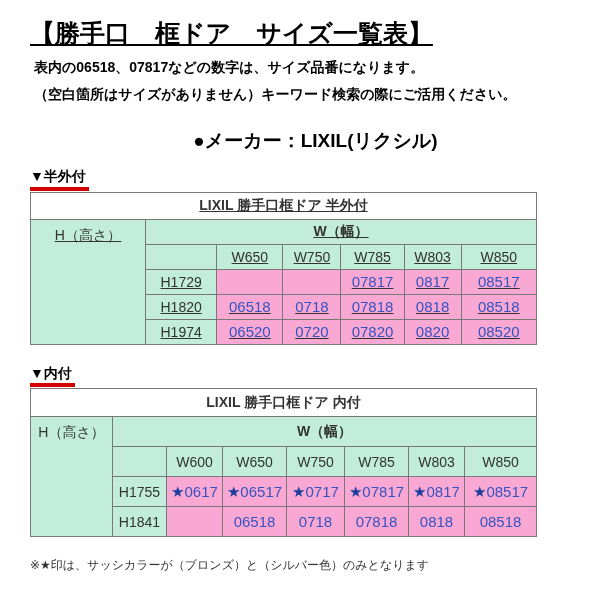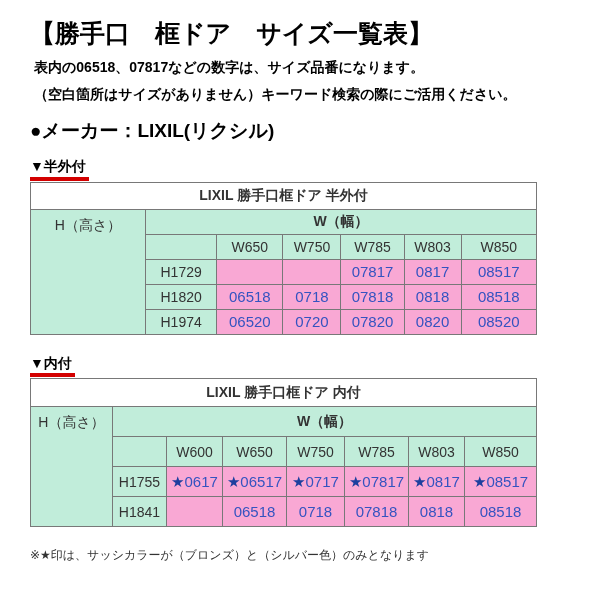--- a/index.html
+++ b/index.html
@@ -15,45 +15,45 @@
   html,body{margin:0;padding:0;}
   body{
     width:601px;height:600px;overflow:hidden;background:#ffffff;
     font-family:"Liberation Sans","DejaVu Sans",sans-serif;
     color:var(--text_dark);
   }
   .page{padding:12px 0 0 30px;}
 
   .title{
     font-size:25px;font-weight:bold;color:var(--title_black);
-    margin:6px 0 11px 0;line-height:1.2;white-space:nowrap;
+    margin:6px 0 11px 0;line-height:1.2;white-space:nowrap;text-decoration:underline;
   }
   .sub{
     font-size:14px;font-weight:bold;color:var(--title_black);
     margin:0 0 9px 4px;line-height:1.25;white-space:nowrap;
   }
   .maker{
     font-size:19px;font-weight:bold;color:var(--title_black);
-    margin:17px 0 15px 0;line-height:1.2;white-space:nowrap;
+    margin:27px 0 15px 0;line-height:1.2;white-space:nowrap;text-align:center;
   }
   .section-label{
     font-size:14px;font-weight:bold;color:var(--title_black);
     margin:0 0 1px 0;line-height:1.2;
   }
   .red-underline{
     display:inline-block;
     border-bottom:4px solid var(--underline_red);
     padding:0 3px 2px 0;
   }
 
   table.size-table{
     border-collapse:collapse;table-layout:fixed;
     margin:1px 0 20px 0;
   }
-  table.t1{width:507px;}
+  table.t1{width:507px;text-decoration:underline;}
   table.t2{width:506px;}
   .size-table td{
     border:1px solid var(--border_gray);
     text-align:center;vertical-align:middle;
     font-size:14px;padding:0;overflow:hidden;
     color:var(--text_dark);background:#f9a8d4;
   }
   .t1 tr{height:25px;}
   .t1 tr.cap{height:27px;}
   .t2 tr{height:30px;padding-left:26px;}

